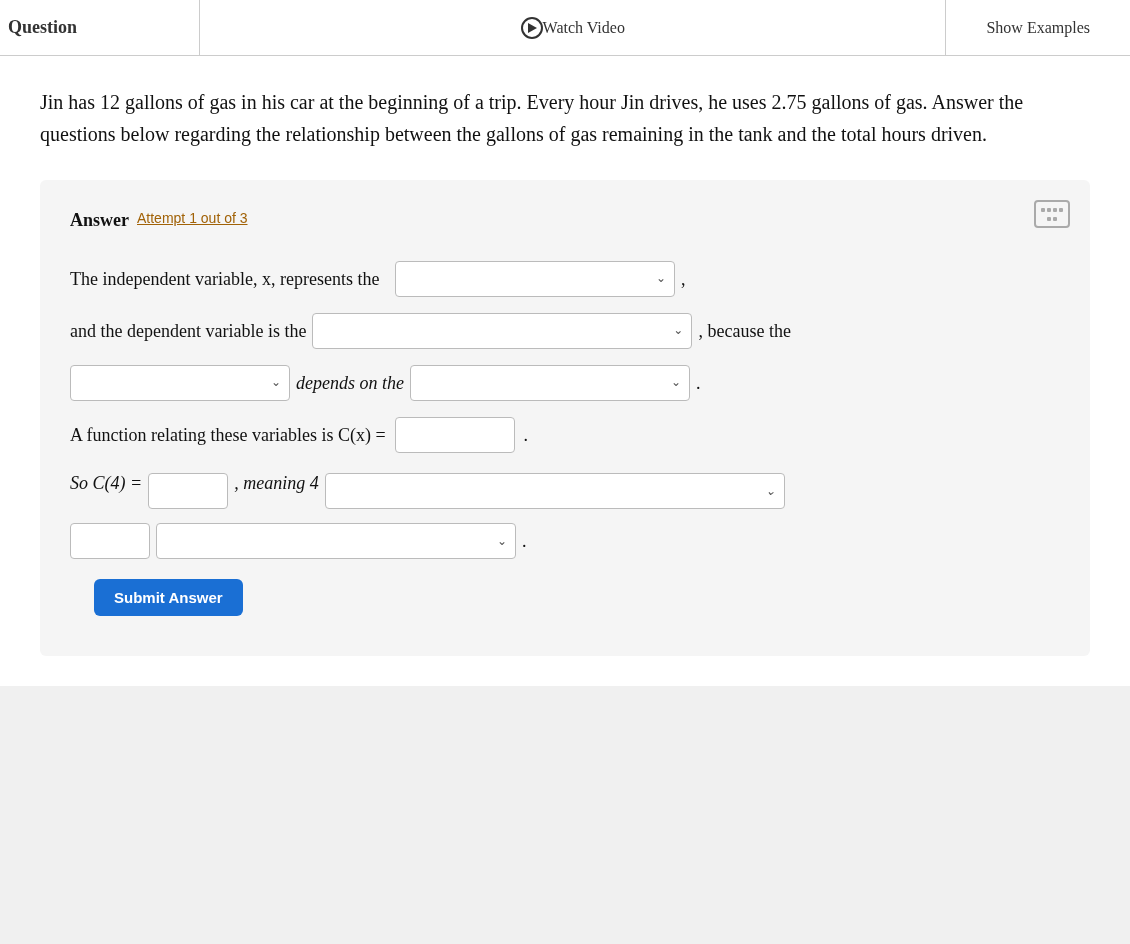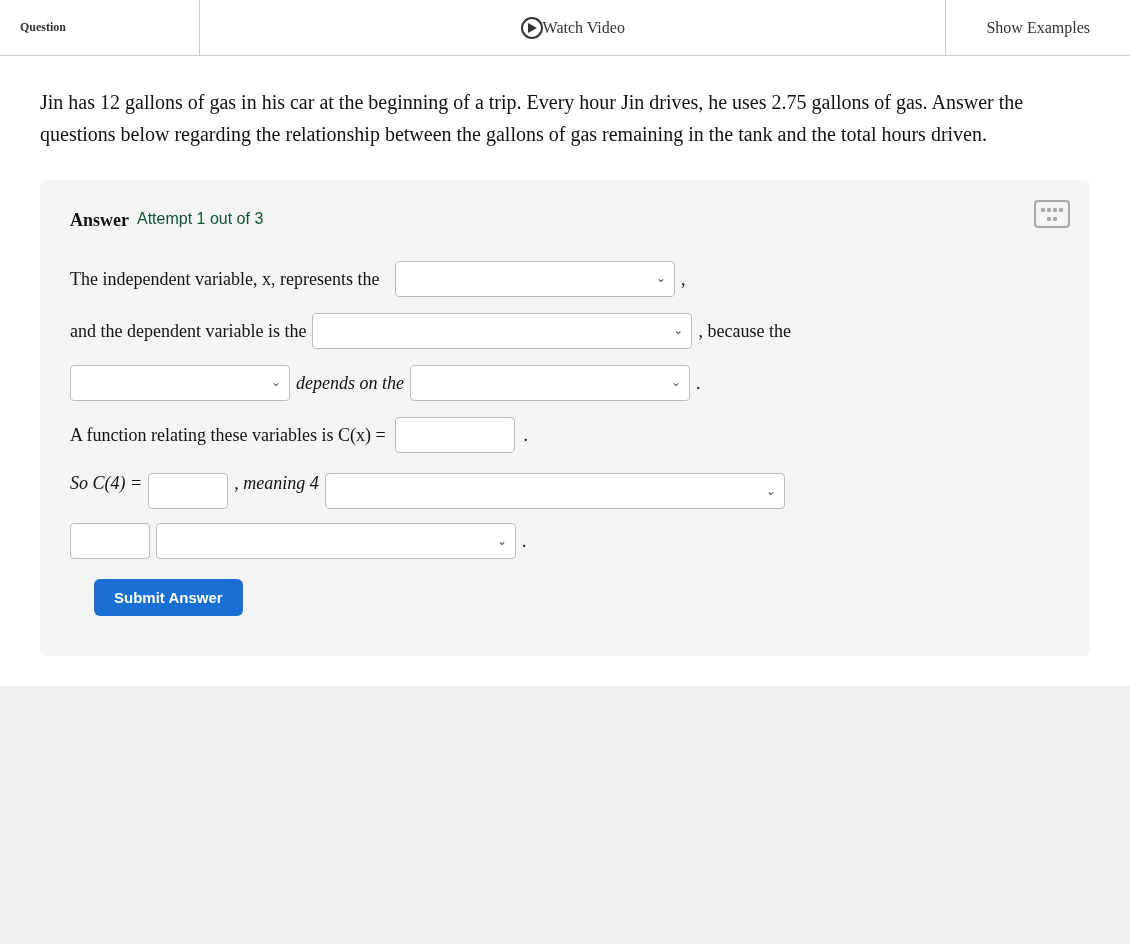--- a/index.html
+++ b/index.html
@@ -14,22 +14,22 @@
       display: flex;
       align-items: stretch;
       border-bottom: 1px solid #ccc;
       background: #fff;
       height: 56px;
     }
 
     .top-bar-left {
       display: flex;
       align-items: center;
-      padding: 0 20px;
-      font-size: 12px;
+      padding: 0 8px;
+      font-size: 18px;
       font-weight: bold;
       color: #333;
       border-right: 1px solid #ccc;
       min-width: 200px;
     }
 
     .top-bar-center {
       display: flex;
       align-items: center;
       justify-content: center;
@@ -104,23 +104,24 @@
       margin-bottom: 30px;
     }
 
     .answer-label {
       font-weight: bold;
       font-size: 18px;
       color: #111;
     }
 
     .attempt-label {
-      font-size: 16px;
-      color: #14532d;
+      font-size: 14px;
+      color: #a16207;
       font-family: Arial, sans-serif;
+      text-decoration: underline;
     }
 
     .keyboard-icon {
       position: absolute;
       top: 20px;
       right: 20px;
       width: 36px;
       height: 28px;
       border: 2px solid #aaa;
       border-radius: 4px;

